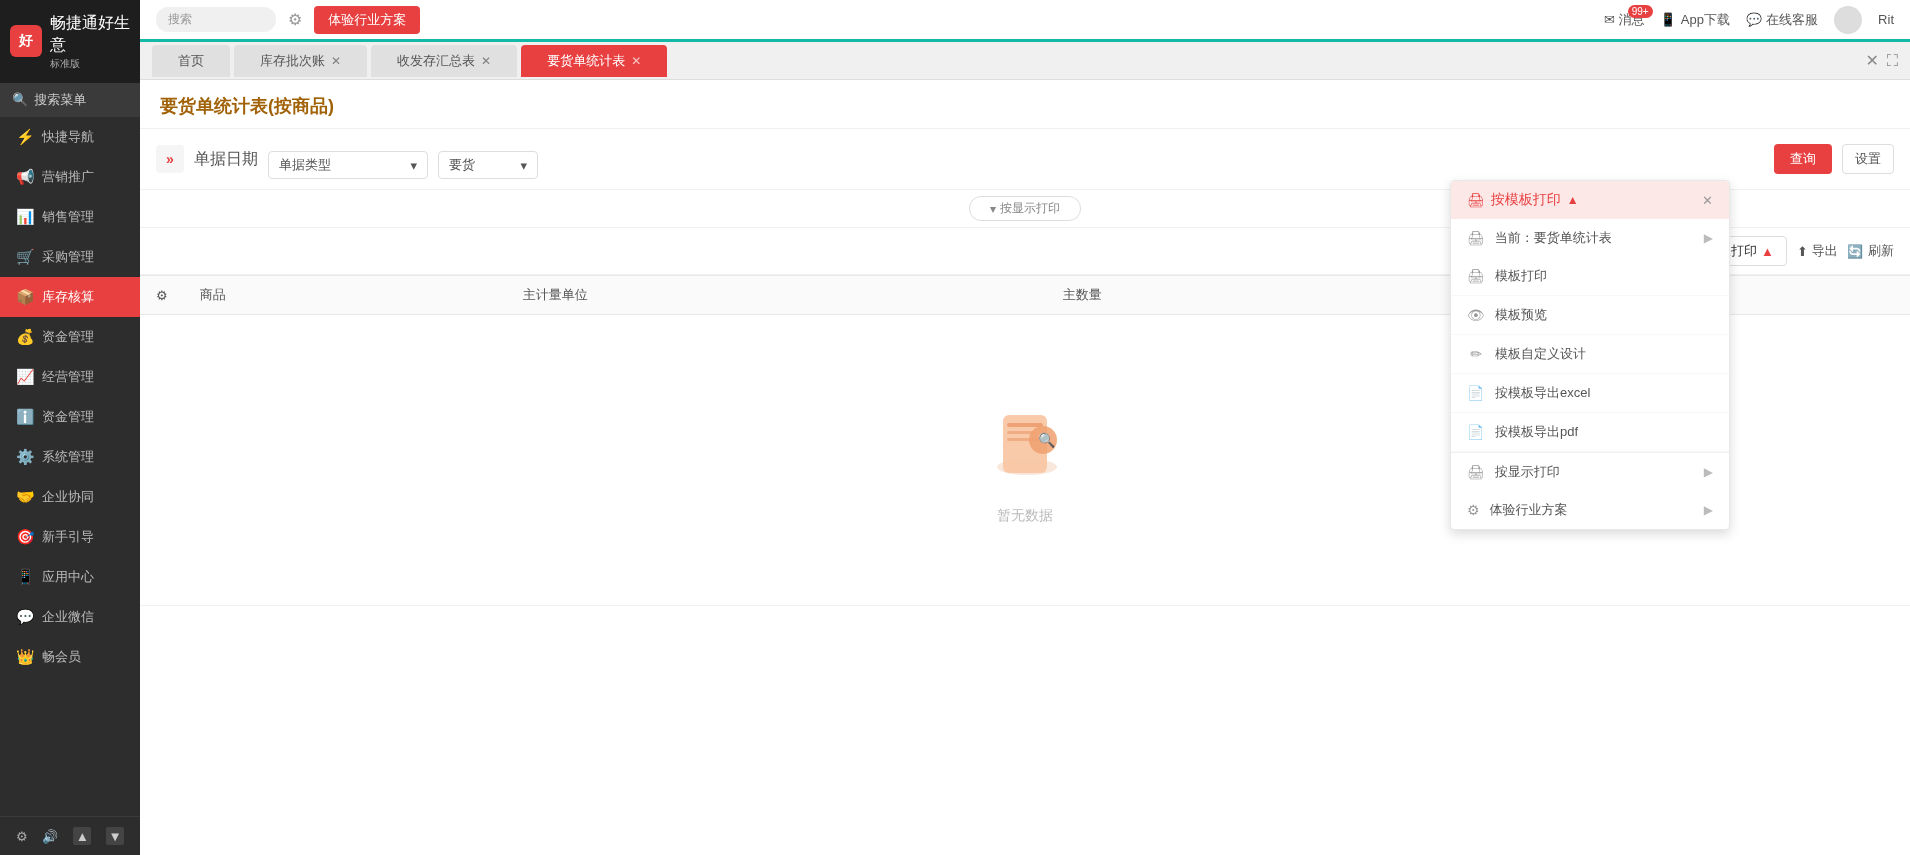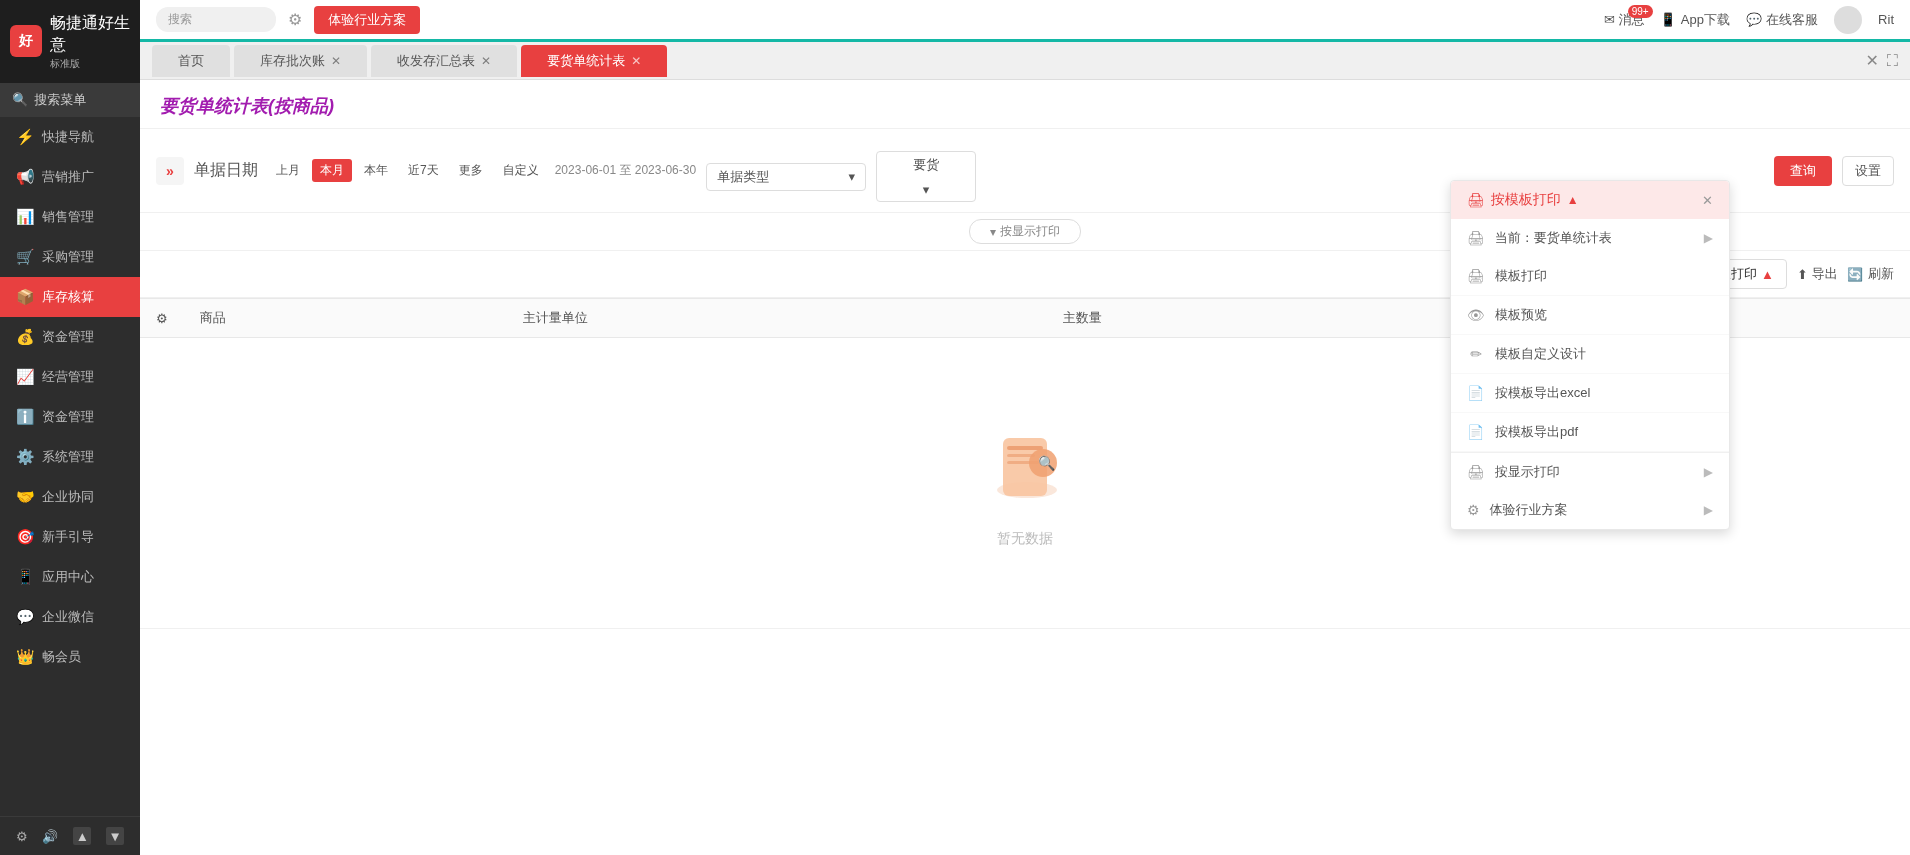--- a/index.html
+++ b/index.html
@@ -163,23 +163,22 @@
       overflow: auto;
       background: #fff;
       position: relative;
     }
 
     
     .page-header {
       padding: 14px 20px 10px;
       font-size: 18px;
       font-weight: bold;
-      color: #a21caf;
+      color: #a16207;
       border-bottom: 1px solid #f0f0f0;
-      font-style: italic;
     }
 
     
     .filter-bar {
       padding: 10px 16px;
       display: flex;
       align-items: center;
       gap: 10px;
       border-bottom: 1px solid #f0f0f0;
       flex-wrap: wrap;
@@ -523,37 +522,28 @@
 
   <div class="content">
 
     <div class="page-header">
       <span>要货单统计表(按商品)</span>
     </div>
 
     <div class="filter-bar">
       <button class="filter-expand-btn">»</button>
       <span class="filter-label">单据日期</span>
-      <div class="date-btns">
-        <button class="date-btn">上月</button>
-        <button class="date-btn active">本月</button>
-        <button class="date-btn">本年</button>
-        <button class="date-btn">近7天</button>
-        <button class="date-btn">更多</button>
-        <button class="date-btn">自定义</button>
-        <span class="date-range">2023-06-01 至 2023-06-30</span>
-      </div>
 
       <div class="filter-select">
         <span>单据类型</span>
         <span style="flex:1"></span>
         <span>▾</span>
       </div>
 
-      <div class="filter-select" style="min-width:100px;flex-direction:column;">
+      <div class="filter-select" style="min-width:100px;">
         <span>要货</span>
         <span style="flex:1"></span>
         <span>▾</span>
       </div>
 
       <div class="filter-actions">
         <button class="btn-query">查询</button>
         <button class="btn-settings">设置</button>
       </div>
     </div>

